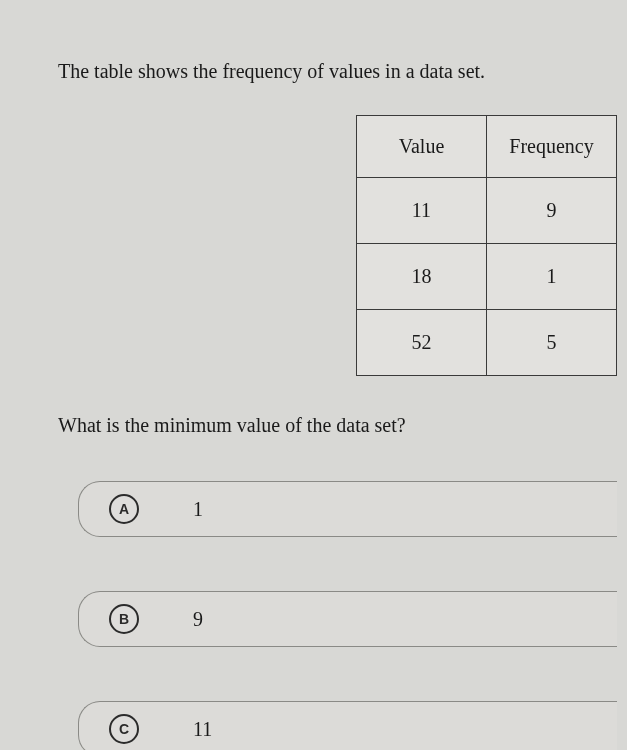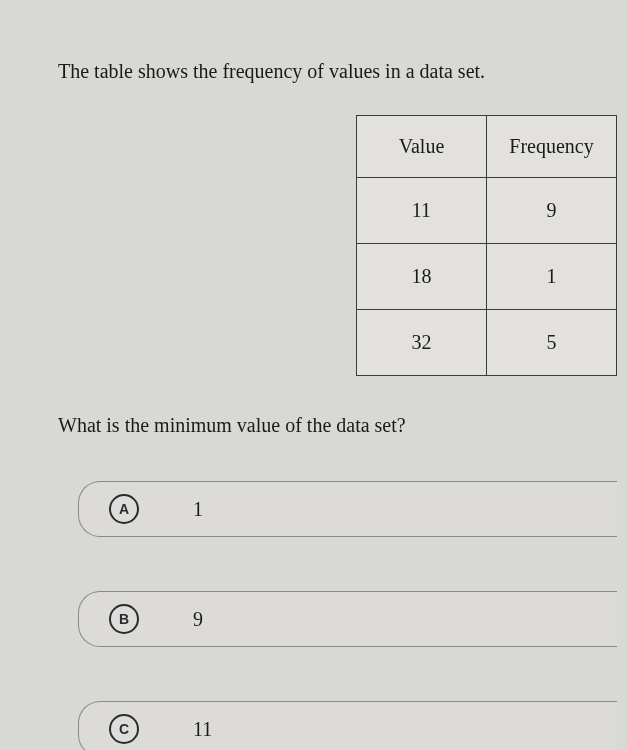--- a/index.html
+++ b/index.html
@@ -100,21 +100,21 @@
     <tbody>
       <tr>
         <td>11</td>
         <td>9</td>
       </tr>
       <tr>
         <td>18</td>
         <td>1</td>
       </tr>
       <tr>
-        <td>32</td>
+        <td>52</td>
         <td>5</td>
       </tr>
     </tbody>
   </table>
 </div>
 
 <div class="question">What is the minimum value of the data set?</div>
 
 <div class="options">
   <div class="option">

